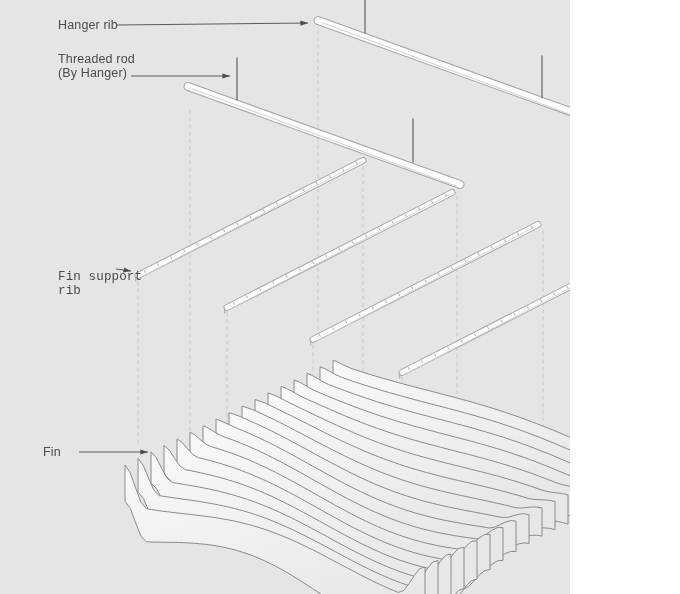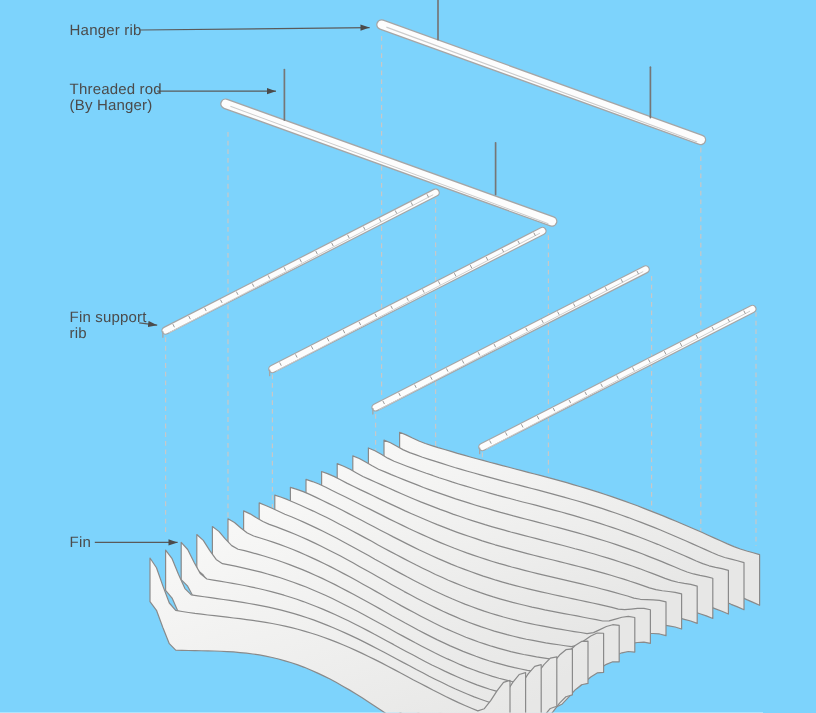--- a/index.html
+++ b/index.html
@@ -1,32 +1,32 @@
 <!DOCTYPE html>
 <html><head>
 <meta charset="utf-8">
 <style>
   html,body { margin:0; padding:0; background:#ffffff; }
   .stage {
-    position:relative; width:680px; height:594px; background:#7dd3fc;
+    position:relative; width:570px; height:594px; background:#e5e5e5;
     overflow:hidden; font-family:"Liberation Sans", sans-serif;
   }
   svg { position:absolute; left:0; top:0; }
   .lbl {
     position:absolute;
     font-family:"Liberation Sans", sans-serif;
     font-size:12.5px; line-height:14px;
     color:#4b4b4b; letter-spacing:.15px;
     white-space:nowrap;
   }
   .lbl span { display:block; }
   #lblHanger  { left:58px; top:18px;  }
-  #lblRod     { left:58px; top:67px;  }
-  #lblSupport { left:58px; top:257px; }
-  #lblFin     { left:58px; top:445px; }
+  #lblRod     { left:58px; top:52px;  }
+  #lblSupport { left:58px; top:270px;font-family:Liberation Mono, monospace; }
+  #lblFin     { left:43px; top:445px; }
 </style>
 </head>
 <body>
 
 <div class="stage">
 
   <svg id="diagram" width="680" height="594" viewBox="0 0 680 594">
     <defs>
       <marker id="arrow" markerWidth="9" markerHeight="7" refX="7.6" refY="3" orient="auto" markerUnits="userSpaceOnUse">
         <path d="M0,0.4 L7.6,3 L0,5.6 Z" fill="#4b4b4b"></path>

